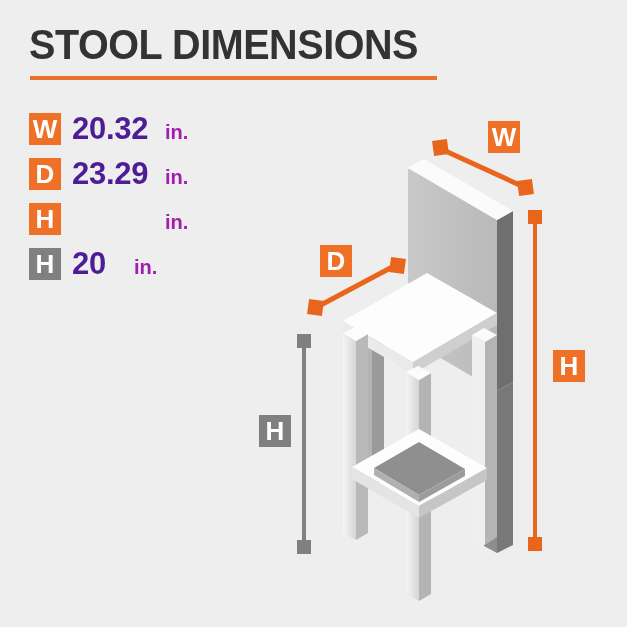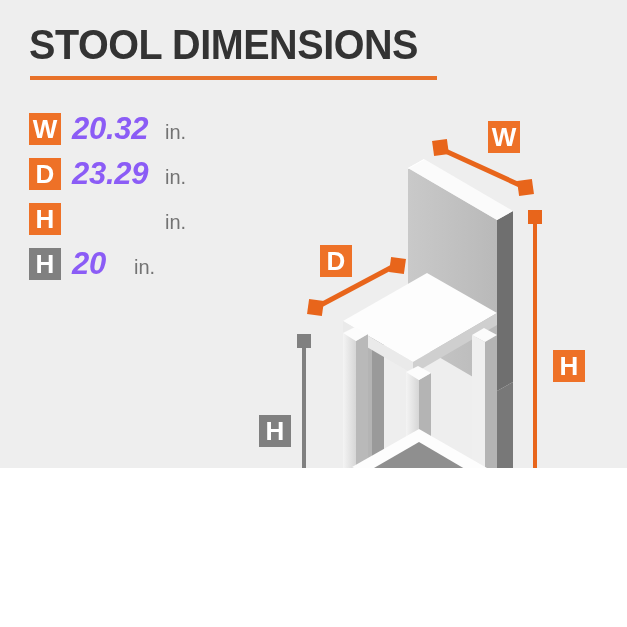--- a/index.html
+++ b/index.html
@@ -3,21 +3,21 @@
 <meta charset="utf-8">
 <style>
   html, body {
     margin: 0;
     padding: 0;
     background: #ffffff;
   }
   #stage {
     position: relative;
     width: 627px;
-    height: 468px;
+    height: 627px;
     background: #eeeeee;
     overflow: hidden;
     font-family: "Liberation Sans", sans-serif;
     -webkit-font-smoothing: antialiased;
   }
 
   
   #title {
     position: absolute;
     left: 29px;
@@ -69,31 +69,31 @@
   .dim-badge.gray   { background: #808080; }
 
   .dim-value {
     position: absolute;
     left: 43px;
     top: 0px;
     font-family: "Liberation Sans Narrow", "Liberation Sans", sans-serif;
     font-size: 31px;
     line-height: 42px;
     font-weight: bold;
-    color: #8b5cf6;
+    color: #4c1d95;
     letter-spacing: -0.3px;
-    font-style: italic;
   }
   .dim-unit {
     position: absolute;
     top: 6px;
     font-family: "Liberation Sans", sans-serif;
     font-size: 20px;
     line-height: 36px;
-    color: #737373;
+    color: #a21caf;
+    font-weight: bold;
   }
   .dim-unit.u-wide { left: 136px; }
   .dim-unit.u-narrow { left: 105px; }
 
   
   #illustration {
     position: absolute;
     left: 0;
     top: 0;
     width: 627px;

